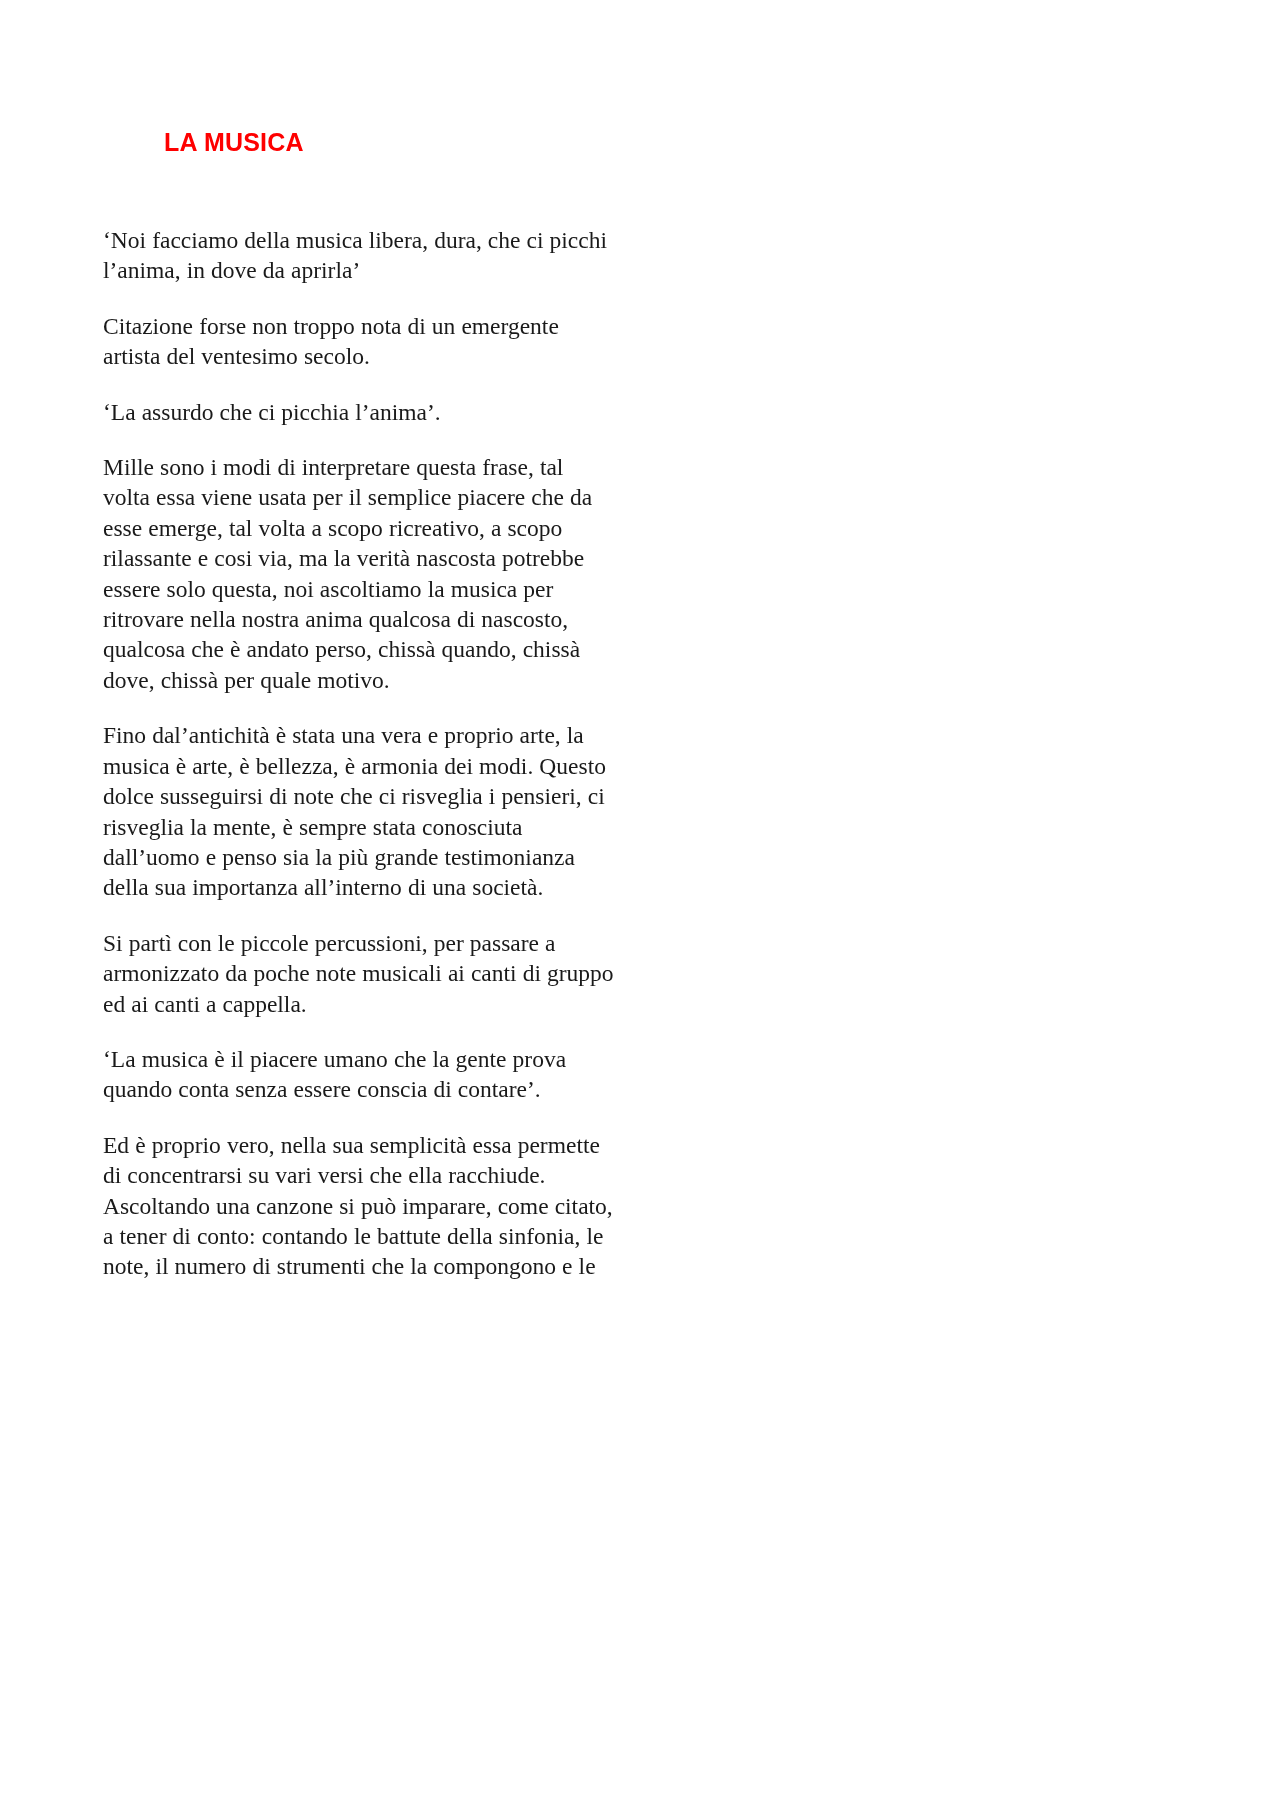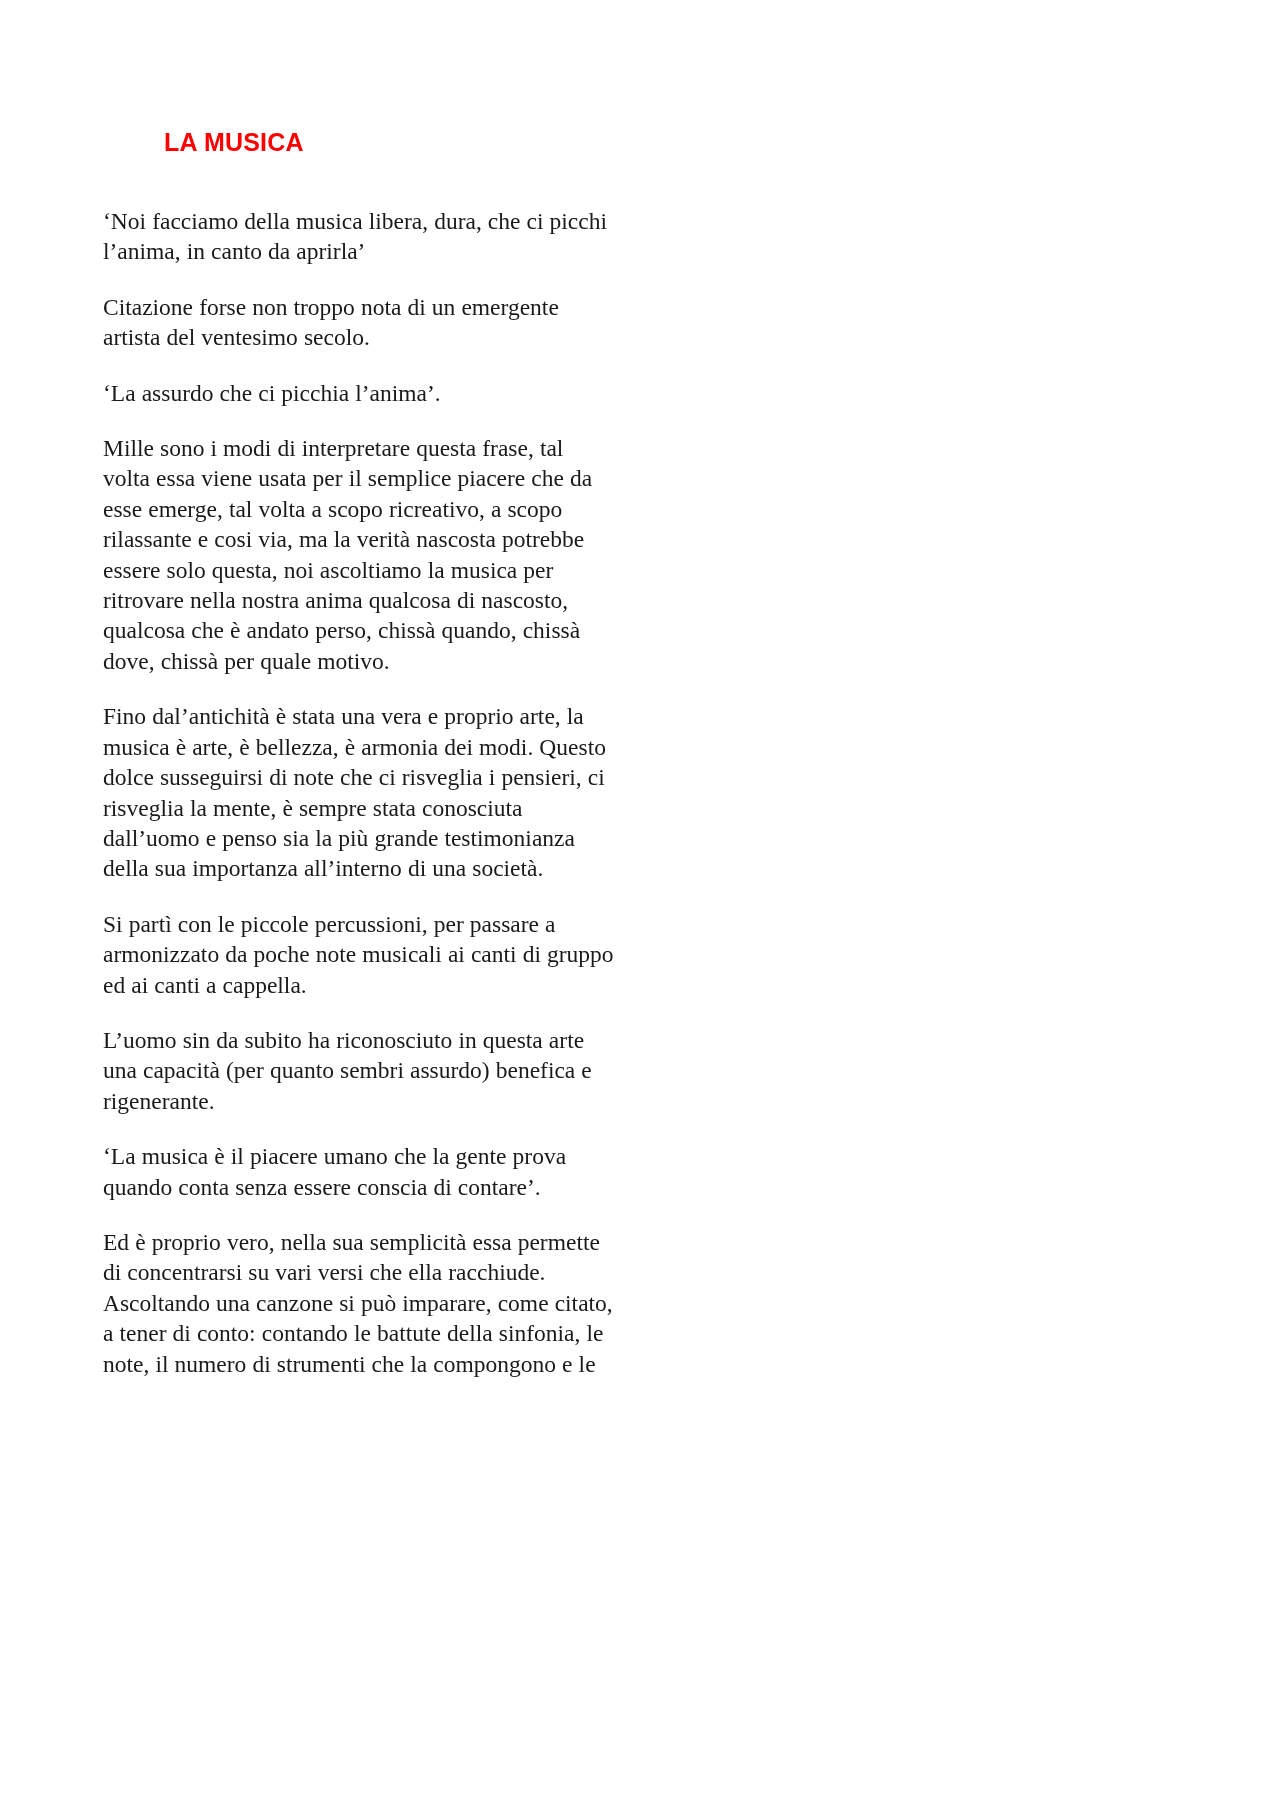--- a/index.html
+++ b/index.html
@@ -38,21 +38,21 @@
     margin: 0;
     padding: 0;
     position: absolute;
     left: 164px;
     top: 128px;
     white-space: nowrap;
   }
   .body-block {
     position: absolute;
     left: 0;
-    top: 206px;
+    top: 225px;
     width: 700px;
   }
   p.para {
     margin: 0 0 25px 0;
     padding: 0;
     font-size: 23.5px;
     line-height: 30.4px;
     color: #1a1a1a;
     font-family: "Liberation Serif", "DejaVu Serif", serif;
     text-align: left;
@@ -70,21 +70,21 @@
 <body>
 
 <div class="page" style="background: rgb(255, 255, 255);">
 
   <h1 class="doc-title" style="color: rgb(254, 0, 0);">LA MUSICA</h1>
 
   <div class="content">
     <div class="body-block" id="body-block" style="color: rgb(26, 26, 26);">
         <p class="para">
           <span class="ln">‘Noi facciamo della musica libera, dura, che ci picchi</span>
-          <span class="ln">l’anima, in canto da aprirla’</span>
+          <span class="ln">l’anima, in dove da aprirla’</span>
         </p>
         <p class="para">
           <span class="ln">Citazione forse non troppo nota di un emergente</span>
           <span class="ln">artista del ventesimo secolo.</span>
         </p>
         <p class="para">
           <span class="ln">‘La assurdo che ci picchia l’anima’.</span>
         </p>
         <p class="para">
           <span class="ln">Mille sono i modi di interpretare questa frase, tal</span>
@@ -103,25 +103,20 @@
           <span class="ln">risveglia la mente, è sempre stata conosciuta</span>
           <span class="ln">dall’uomo e penso sia la più grande testimonianza</span>
           <span class="ln">della sua importanza all’interno di una società.</span>
         </p>
         <p class="para">
           <span class="ln">Si partì con le piccole percussioni, per passare a</span>
           <span class="ln">armonizzato da poche note musicali ai canti di gruppo</span>
           <span class="ln">ed ai canti a cappella.</span>
         </p>
         <p class="para">
-          <span class="ln">L’uomo sin da subito ha riconosciuto in questa arte</span>
-          <span class="ln">una capacità (per quanto sembri assurdo) benefica e</span>
-          <span class="ln">rigenerante.</span>
-        </p>
-        <p class="para">
           <span class="ln">‘La musica è il piacere umano che la gente prova</span>
           <span class="ln">quando conta senza essere conscia di contare’.</span>
         </p>
         <p class="para">
           <span class="ln">Ed è proprio vero, nella sua semplicità essa permette</span>
           <span class="ln">di concentrarsi su vari versi che ella racchiude.</span>
           <span class="ln">Ascoltando una canzone si può imparare, come citato,</span>
           <span class="ln">a tener di conto: contando le battute della sinfonia, le</span>
           <span class="ln">note, il numero di strumenti che la compongono e le</span>
         </p>

